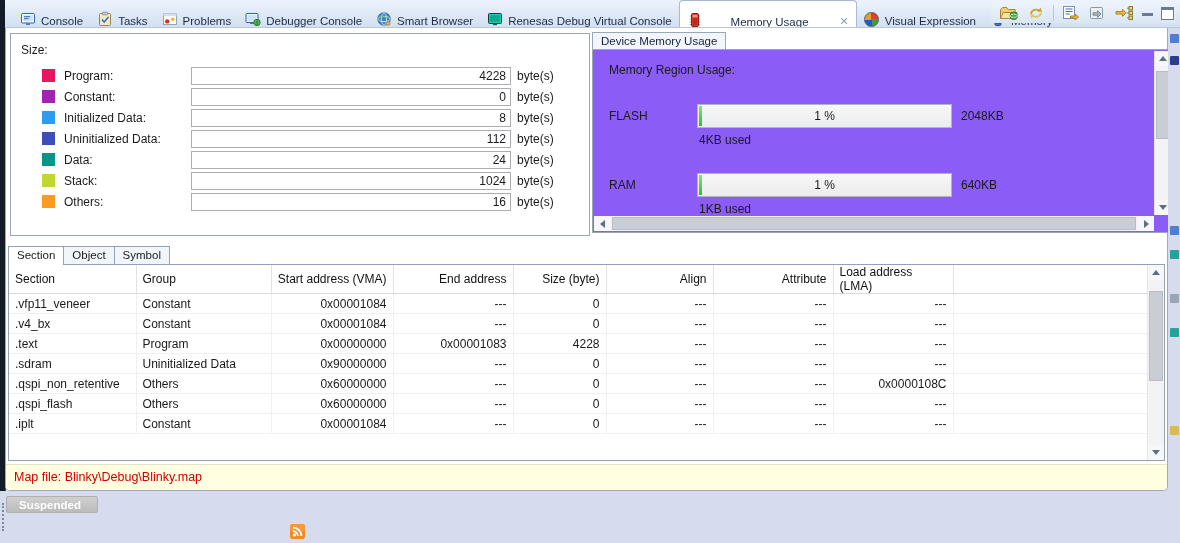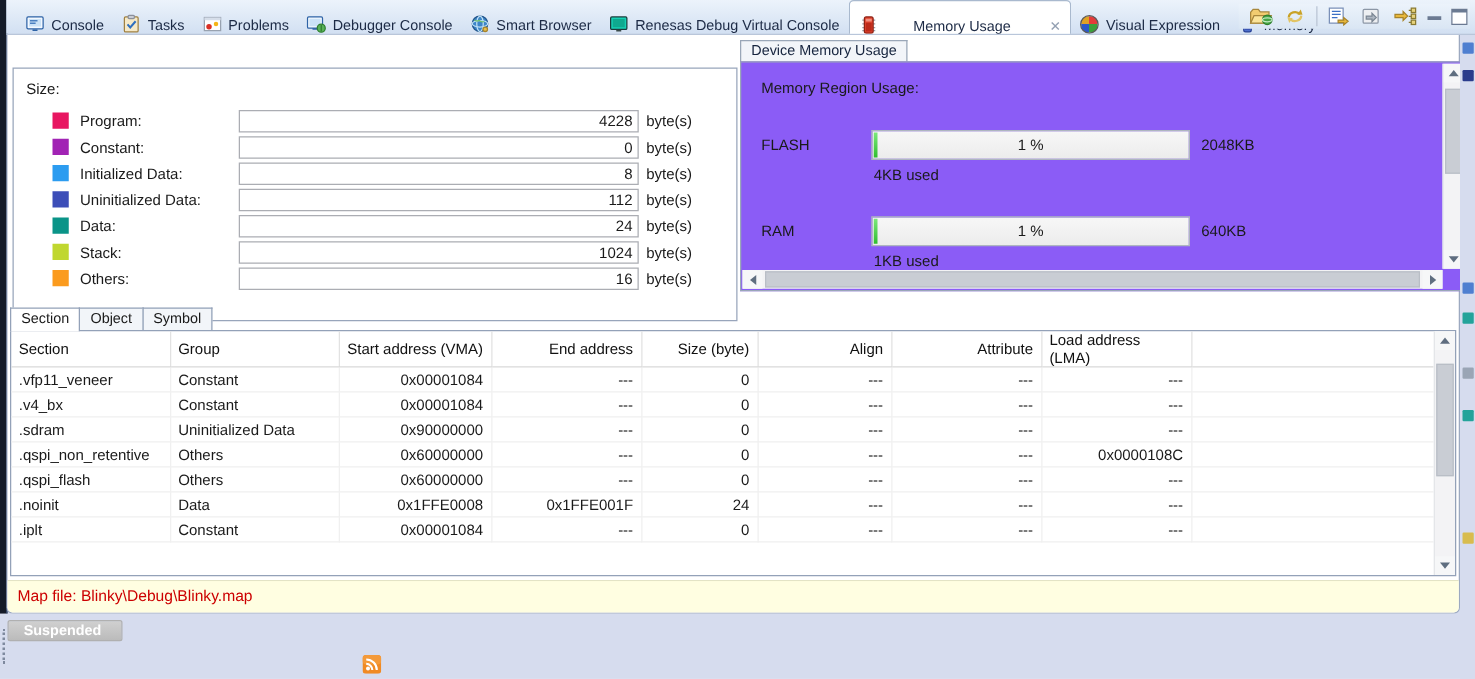--- a/index.html
+++ b/index.html
@@ -39,21 +39,21 @@
   .win-min{width:11px;height:3px;background:#6B7A92;margin-top:2px;}
   .win-max{width:11px;height:9px;border:1px solid #6B7A92;border-top:3px solid #6B7A92;background:#fff;}
   
   .mainview{
     position:absolute;left:5px;top:28px;width:1163px;height:463px;
     background:#FFFFFF;border:1px solid #9CA9C0;border-top:none;
     border-radius:0 0 5px 5px;box-sizing:border-box;
   }
   
   .size-panel{position:absolute;left:4px;top:5px;width:580px;height:203px;
-    border:1px solid #98A5BB;background:#fff;box-sizing:border-box;margin-top:21px;}
+    border:1px solid #98A5BB;background:#fff;box-sizing:border-box;}
   .size-title{position:absolute;left:10px;top:9px;}
   .legend{position:absolute;left:0;top:31px;right:0;}
   .lrow{display:flex;align-items:center;height:21px;padding-left:31px;}
   .swatch{width:13px;height:13px;margin-right:9px;flex:0 0 auto;}
   .llabel{width:127px;flex:0 0 auto;}
   .lfield{width:312px;height:15px;border:1px solid #ABADB3;background:#fff;
     text-align:right;padding:1px 4px 0 2px;flex:0 0 auto;line-height:15px;}
   .lunit{margin-left:6px;}
   
   .region-panel{position:absolute;left:586px;top:2px;width:581px;}
@@ -459,20 +459,31 @@
               <td>Constant</td>
               <td>0x00001084</td>
               <td>---</td>
               <td>0</td>
               <td>---</td>
               <td>---</td>
               <td>---</td>
               <td></td>
             </tr>
 
+            <tr>
+              <td>.text</td>
+              <td>Program</td>
+              <td>0x00000000</td>
+              <td>0x00001083</td>
+              <td>4228</td>
+              <td>---</td>
+              <td>---</td>
+              <td>---</td>
+              <td></td>
+            </tr>
 
 
             <tr>
               <td>.sdram</td>
               <td>Uninitialized Data</td>
               <td>0x90000000</td>
               <td>---</td>
               <td>0</td>
               <td>---</td>
               <td>---</td>
@@ -497,31 +508,20 @@
               <td>Others</td>
               <td>0x60000000</td>
               <td>---</td>
               <td>0</td>
               <td>---</td>
               <td>---</td>
               <td>---</td>
               <td></td>
             </tr>
 
-            <tr>
-              <td>.noinit</td>
-              <td>Data</td>
-              <td>0x1FFE0008</td>
-              <td>0x1FFE001F</td>
-              <td>24</td>
-              <td>---</td>
-              <td>---</td>
-              <td>---</td>
-              <td></td>
-            </tr>
 
             <tr>
               <td>.iplt</td>
               <td>Constant</td>
               <td>0x00001084</td>
               <td>---</td>
               <td>0</td>
               <td>---</td>
               <td>---</td>
               <td>---</td>

